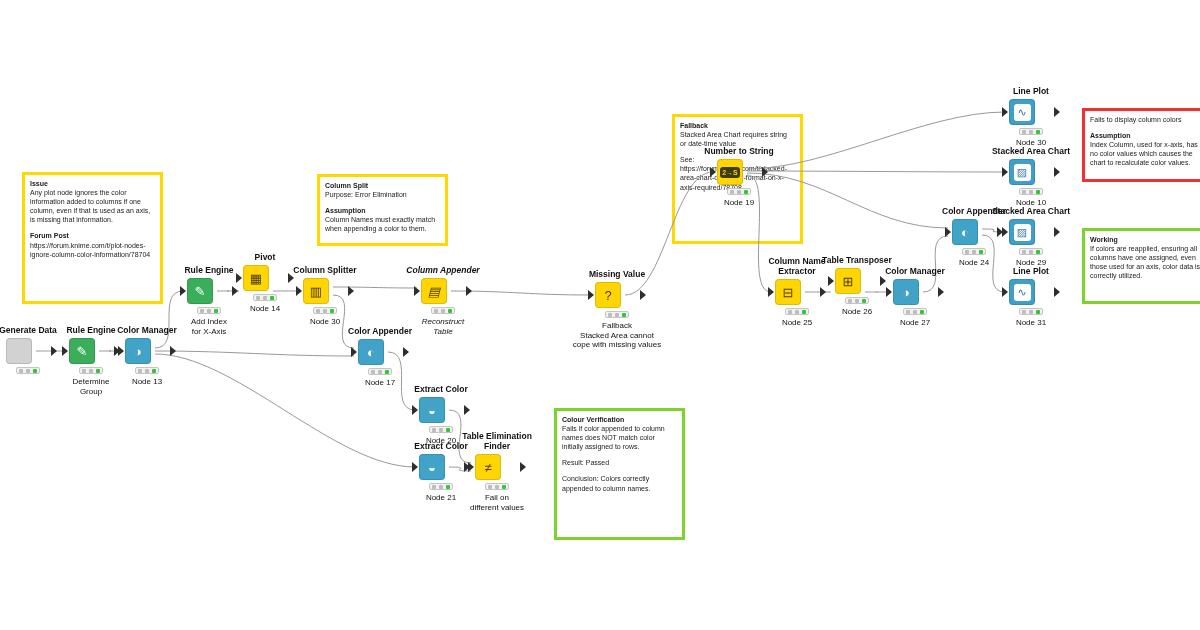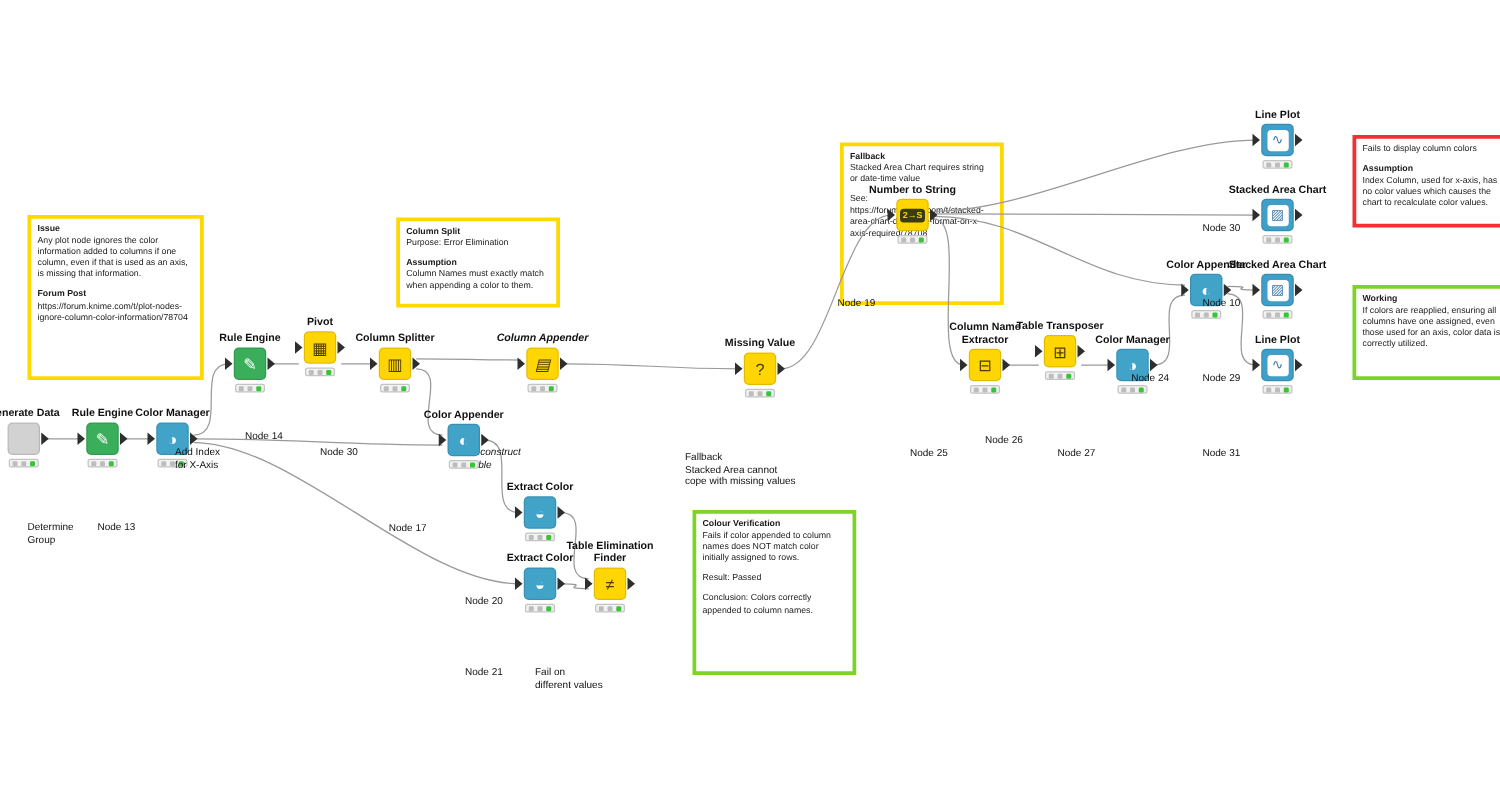--- a/index.html
+++ b/index.html
@@ -8,21 +8,21 @@
     overflow:hidden;font-family:"Liberation Sans",sans-serif;
   }
   #edges{position:absolute;left:0;top:0;width:1200px;height:630px;z-index:1;}
   .annotation{
     position:absolute;z-index:0;background:#ffffff;
     border-style:solid;border-width:3px;padding:4px 5px;
     font-size:7px;line-height:1.3;color:#1a1a1a;
   }
   .annotation .b{font-weight:bold;}
   .annotation .sp{height:7px;}
-  .node{position:absolute;width:26px;height:26px;z-index:2;}
+  .node{position:absolute;width:26px;height:26px;z-index:2;padding-left:18px;}
   .node .body{
     position:absolute;left:0;top:0;width:26px;height:26px;border-radius:4px;
     display:flex;align-items:center;justify-content:center;
     box-shadow:0 0 0 1px rgba(0,0,0,0.12) inset;
   }
   .node .icon{font-size:13px;line-height:1;color:#ffffff;}
   .node.t-yellow .icon{color:#4a3b00;}
   .node.t-gray .icon{color:#777;}
   .node.t-viz .icon{
     background:#ffffff;border-radius:3px;width:17px;height:17px;
@@ -43,22 +43,22 @@
   }
   .lights{
     position:absolute;top:29px;left:50%;transform:translateX(-50%);
     width:24px;height:7px;background:#f2f2f2;border:1px solid #c4c4c4;border-radius:2px;
     display:flex;align-items:center;justify-content:space-between;padding:0 2px;box-sizing:border-box;
   }
   .dot{width:4px;height:4px;border-radius:1px;background:#bdbdbd;}
   .dot.on{background:#35c535;}
   .label{
     position:absolute;top:39px;left:50%;transform:translateX(-50%);
-    width:120px;text-align:left;font-size:8px;color:#111;
-    white-space:pre-line;line-height:1.2;margin-top:40px;
+    width:120px;text-align:center;font-size:8px;color:#111;
+    white-space:pre-line;line-height:1.2;
   }
 </style>
 </head>
 <body>
 
 <div id="canvas">
   <svg id="edges">
       <path d="M 36 351 C 64 351, 37 351, 65 351" fill="none" stroke="#999999" stroke-width="1"></path>
       <path d="M 99 351 C 127 351, 93 351, 121 351" fill="none" stroke="#999999" stroke-width="1"></path>
       <path d="M 155 348 C 183 348, 155 291, 183 291" fill="none" stroke="#999999" stroke-width="1"></path>

